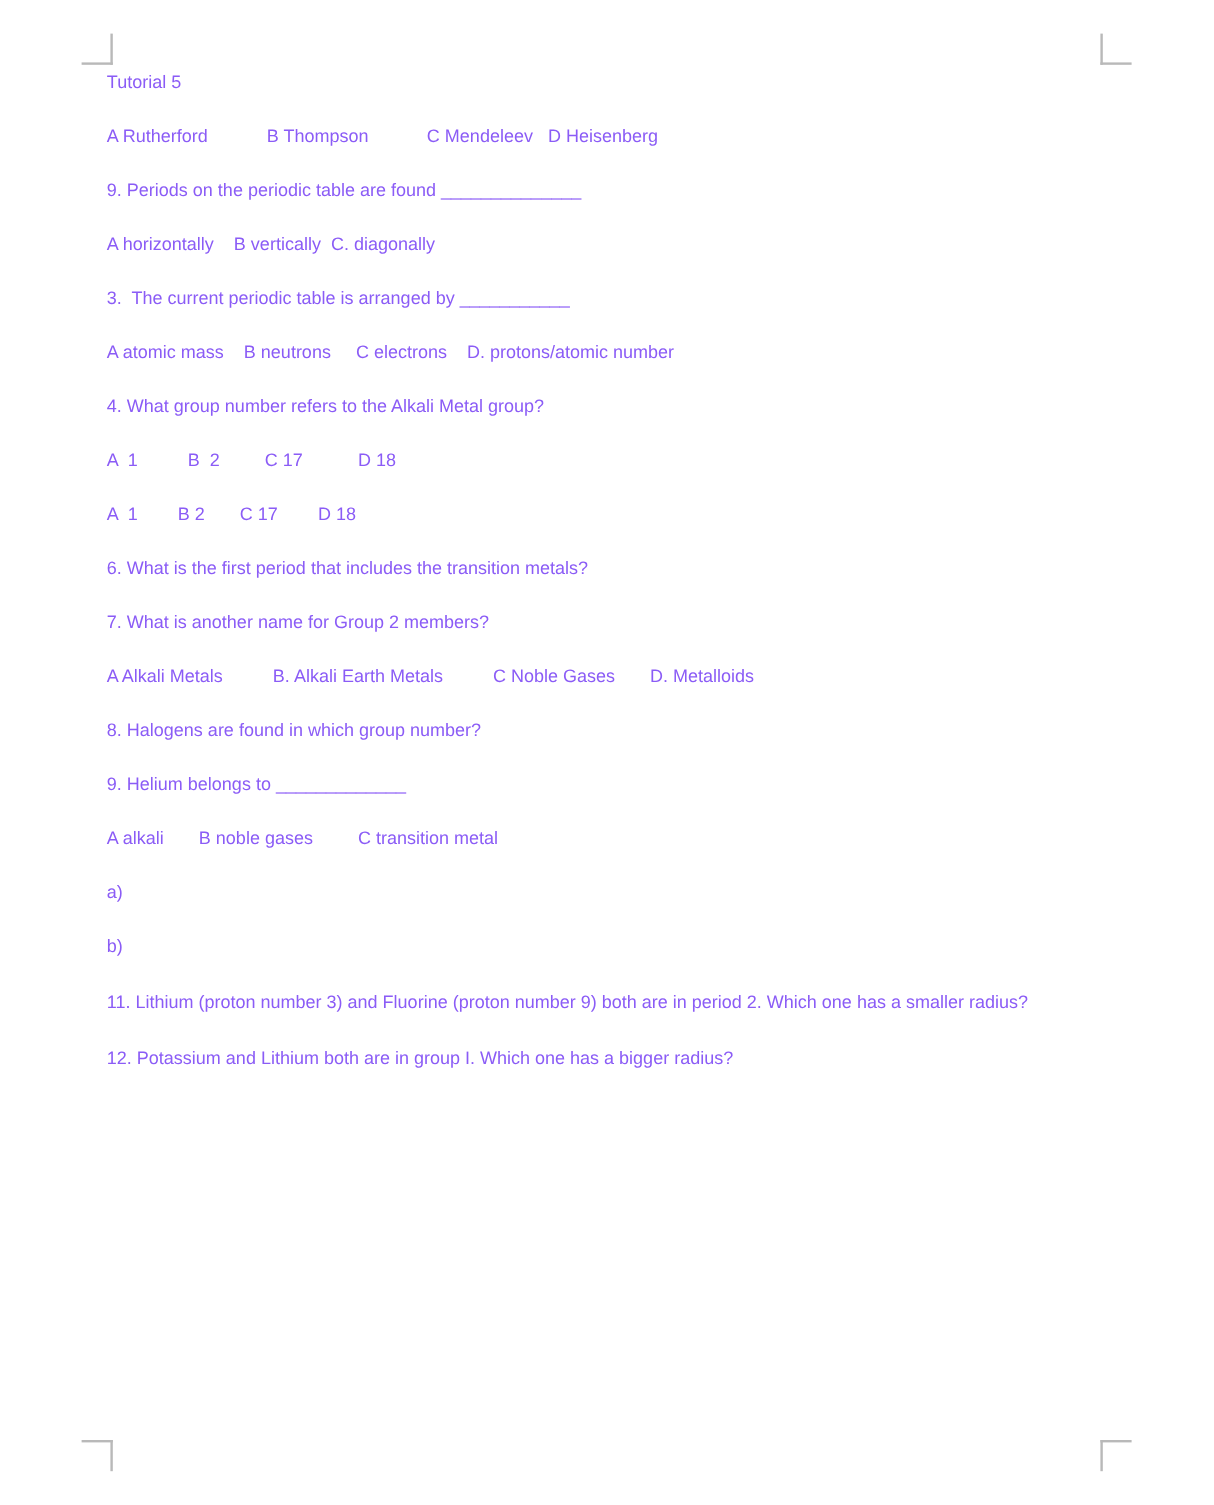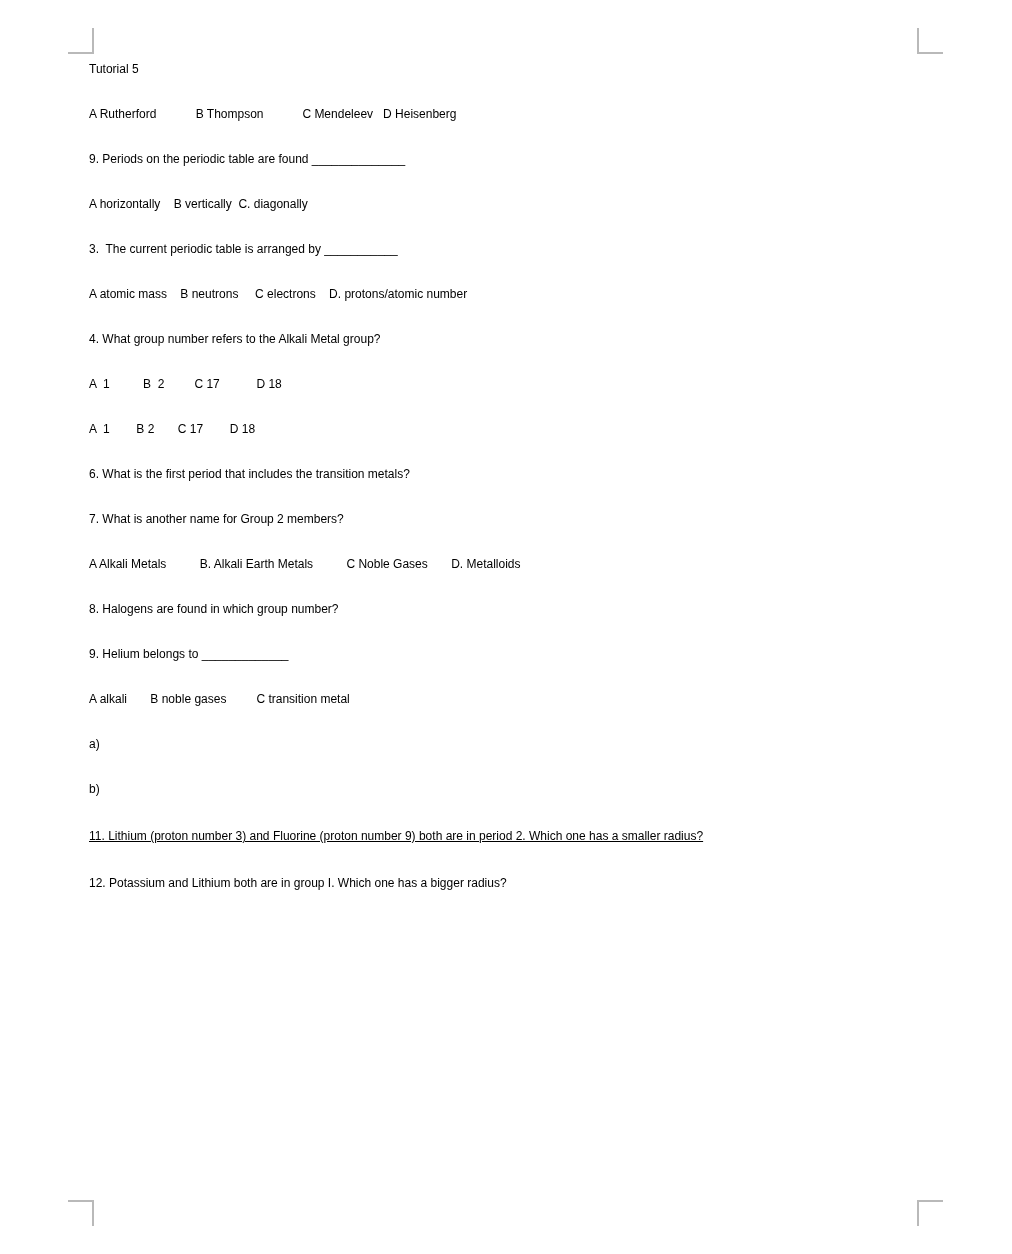--- a/index.html
+++ b/index.html
@@ -55,30 +55,29 @@
   .crop-br::after  { bottom: 0; left: 0; }
 
   
   .page {
     position: absolute;
     left: 89px;
     top: 58px;
     width: 810px;
   }
   .line {
-    font-size: 12px;
+    font-size: 15px;
     line-height: 22px;
     margin: 0 0 23px 0;
     white-space: pre-wrap;
-    color: #000000;
+    color: #8b5cf6;
   }
   .line.wrap {
     white-space: normal;
     line-height: 26px;
-    text-decoration: underline;
   }
   .line.title { margin-bottom: 23px; }
 </style>
 </head>
 <body>
 
 <div class="crop-mark crop-tl"></div>
 <div class="crop-mark crop-tr"></div>
 <div class="crop-mark crop-bl"></div>
 <div class="crop-mark crop-br"></div>

